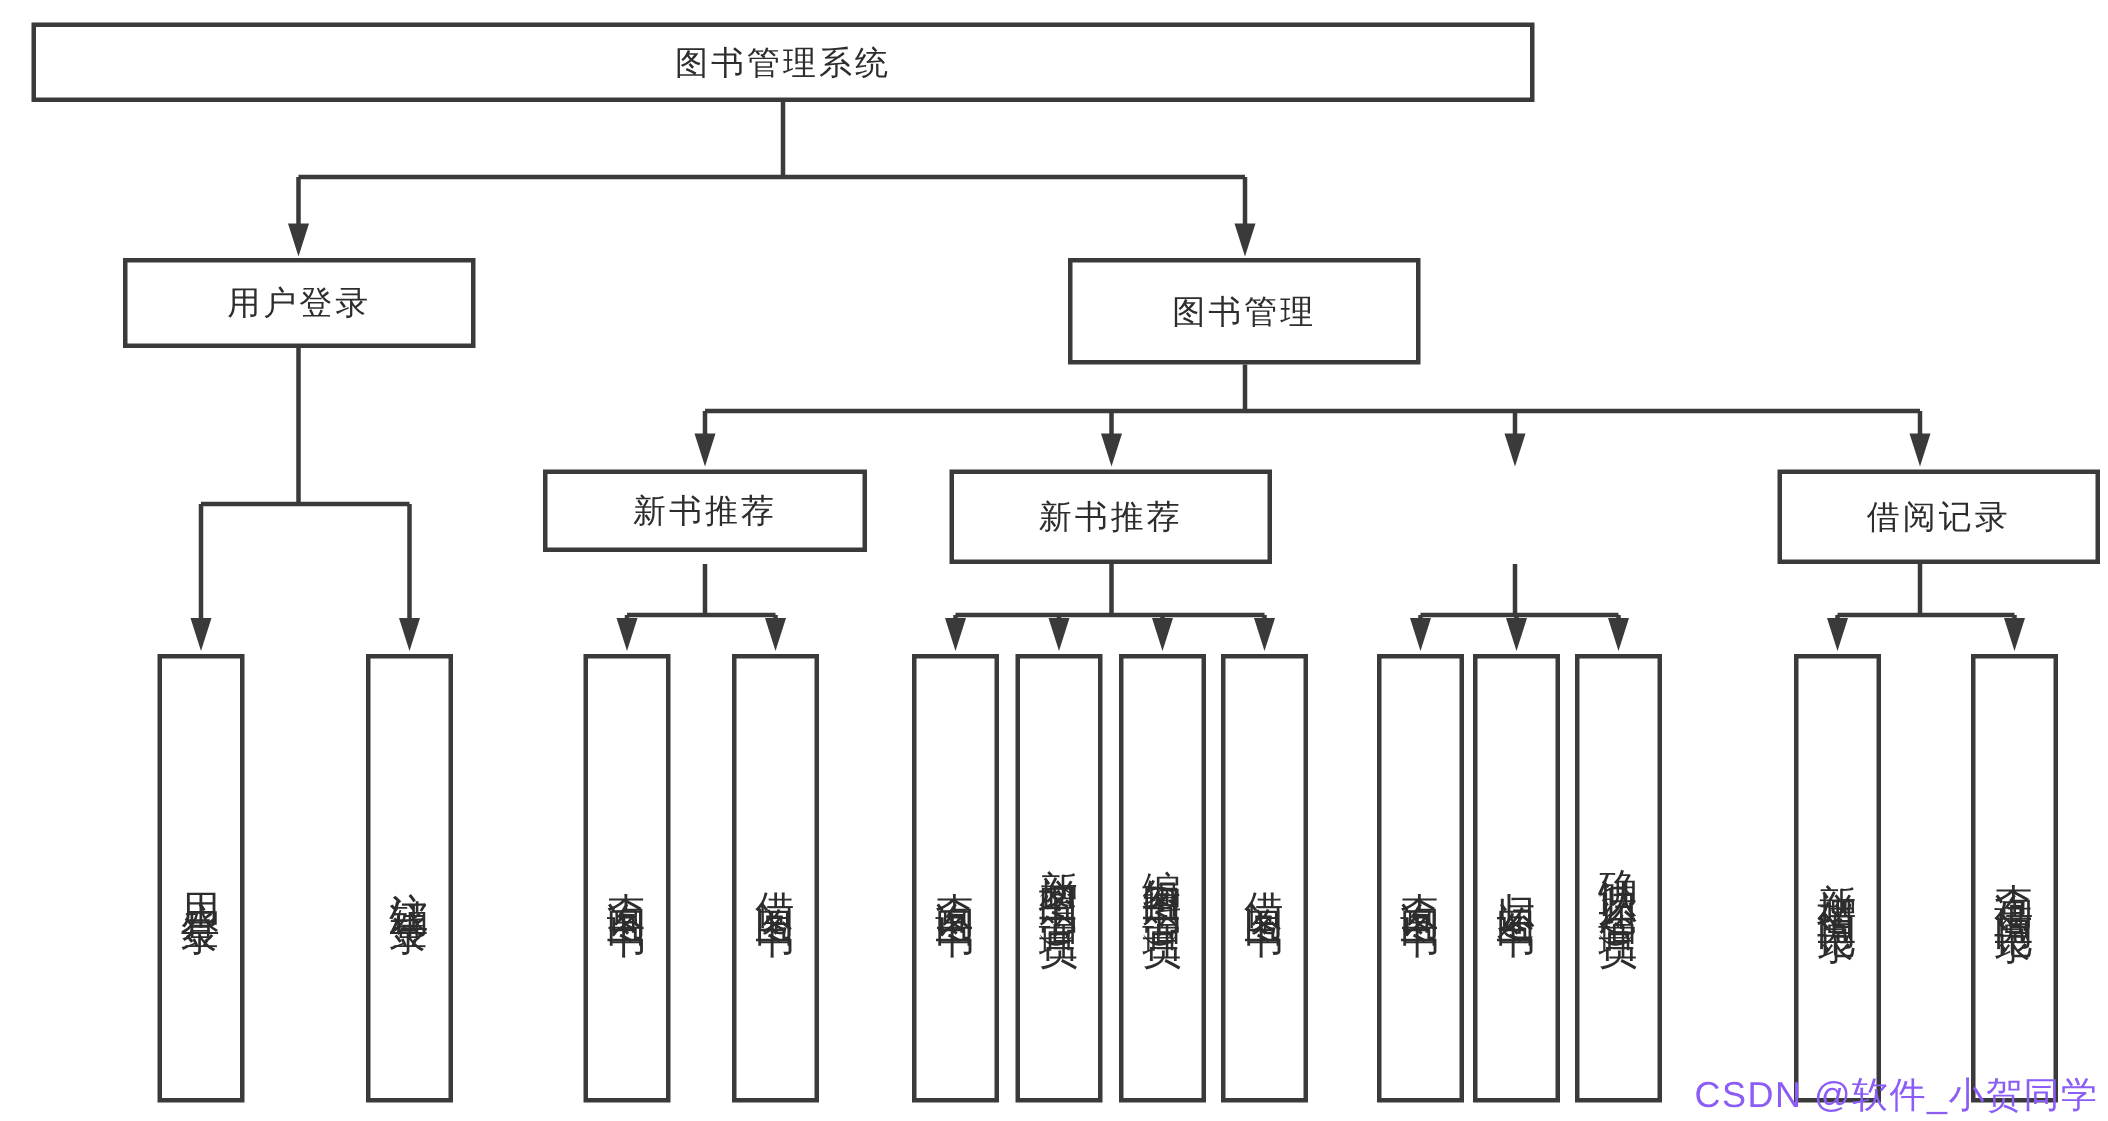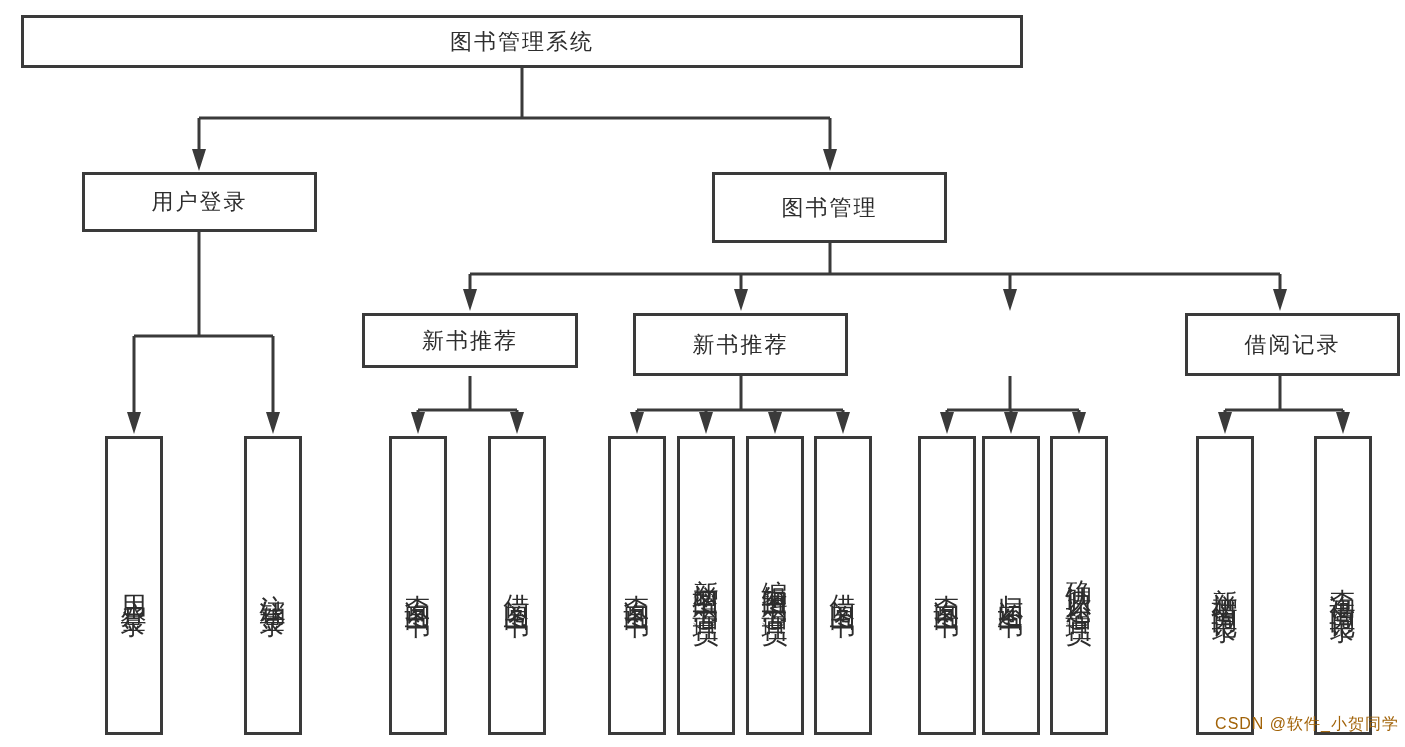--- a/index.html
+++ b/index.html
@@ -35,22 +35,22 @@
   .l-bq     {left:608px;}
   .l-badd   {left:677px;}
   .l-bedit  {left:746px;}
   .l-bbor   {left:814px;}
   .l-cq     {left:918px;}
   .l-cret   {left:982px;}
   .l-cconf  {left:1050px;}
   .l-hadd   {left:1196px;}
   .l-hq     {left:1314px;}
   .watermark{
-    position:absolute;right:6px;top:714px;font-size:16px;letter-spacing:1px;
-    color:#a16207;white-space:nowrap;
+    position:absolute;right:6px;top:714px;font-size:24px;letter-spacing:1px;
+    color:#8b5cf6;white-space:nowrap;
   }
 </style>
 </head>
 <body>
 
 <div class="canvas">
 
   <svg class="wires" width="1405" height="747" viewBox="0 0 1405 747" aria-hidden="true">
 
     <g>

